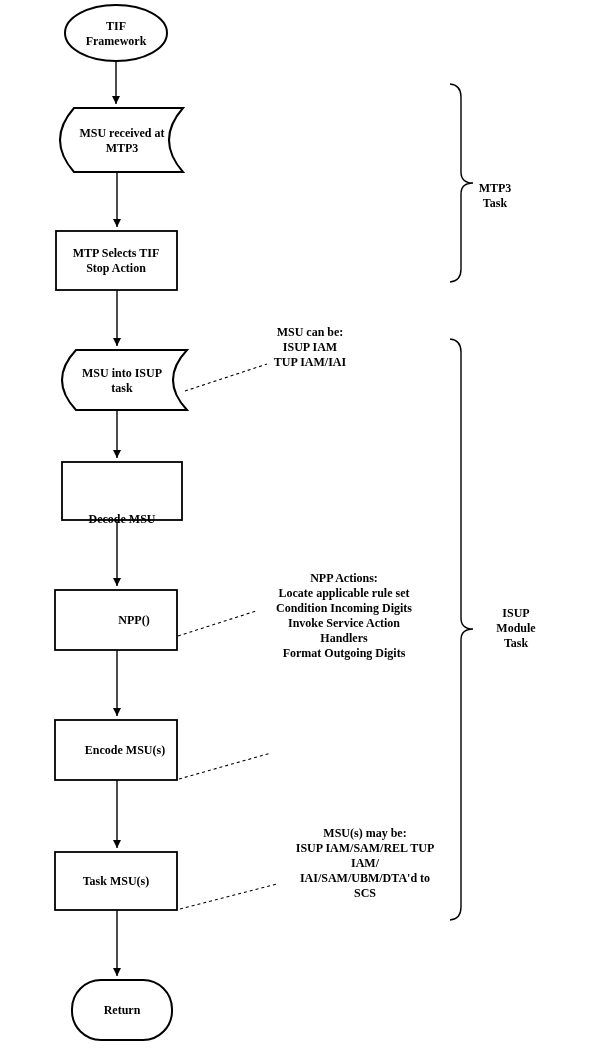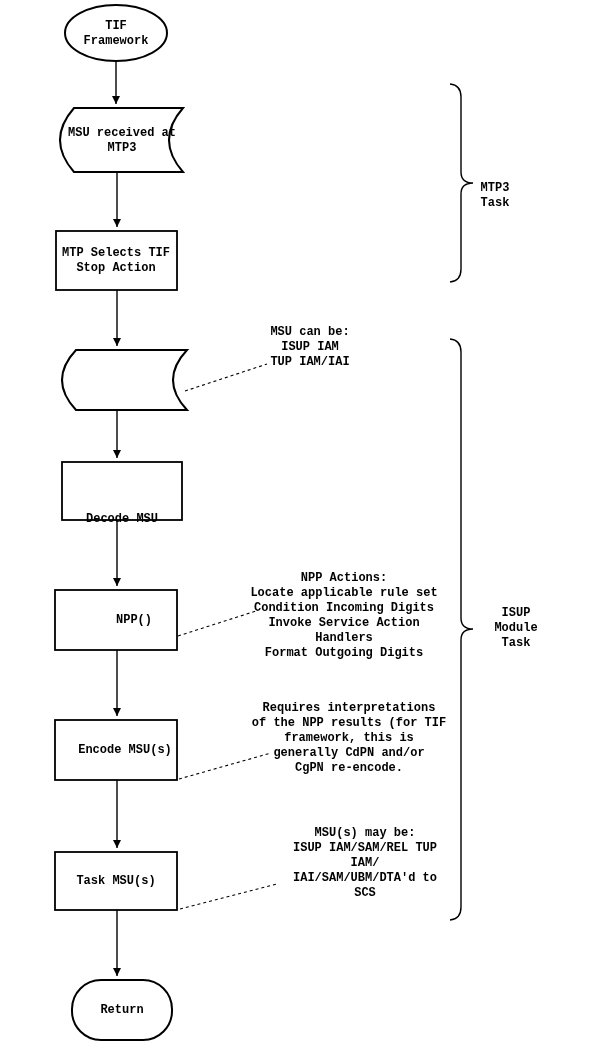--- a/index.html
+++ b/index.html
@@ -5,21 +5,21 @@
   html, body {
     margin: 0;
     padding: 0;
     background: #ffffff;
   }
   .canvas {
     position: relative;
     width: 610px;
     height: 1056px;
     background: #ffffff;
-    font-family: Liberation Mono, monospace;
+    font-family: Liberation Serif, serif;
     overflow: hidden;
   }
   .canvas svg {
     position: absolute;
     left: 0;
     top: 0;
   }
   .label {
     position: absolute;
     transform: translateX(-50%);
@@ -78,40 +78,37 @@
     <path d="M450,84 Q461,85 461,97 L461,172 Q461,183 473,183 Q461,183 461,194 L461,269 Q461,281 450,282" fill="none" stroke="#000000" stroke-width="1.4"></path>
     <path d="M450,339 Q461,340 461,352 L461,618 Q461,629 473,629 Q461,629 461,640 L461,907 Q461,919 450,920" fill="none" stroke="#000000" stroke-width="1.4"></path>
   </svg>
 
   <div class="label" style="left:116px; top:19px;">TIF
 Framework</div>
   <div class="label" style="left:122px; top:126px;">MSU received at
 MTP3</div>
   <div class="label" style="left:116px; top:246px;">MTP Selects TIF
 Stop Action</div>
+  <div class="label" style="left:122px; top:366px;">MSU into ISUP
+task</div>
   <div class="label" style="left:122px; top:484px;margin-top:28px;">Decode MSU</div>
   <div class="label" style="left:116px; top:613px;padding-left:36px;">NPP()</div>
   <div class="label" style="left:116px; top:743px;margin-left:9px;">Encode MSU(s)</div>
   <div class="label" style="left:116px; top:874px;">Task MSU(s)</div>
   <div class="label" style="left:122px; top:1003px;">Return</div>
 
   <div class="label" style="left:310px; top:325px;">MSU can be:
 ISUP IAM
 TUP IAM/IAI</div>
   <div class="label" style="left:344px; top:571px;">NPP Actions:
 Locate applicable rule set
 Condition Incoming Digits
 Invoke Service Action
 Handlers
 Format Outgoing Digits</div>
-  <div class="label" style="left:349px; top:701px;">Requires interpretations
-of the NPP results (for TIF
-framework, this is
-generally CdPN and/or
-CgPN re-encode.</div>
   <div class="label" style="left:365px; top:826px;">MSU(s) may be:
 ISUP IAM/SAM/REL TUP
 IAM/
 IAI/SAM/UBM/DTA'd to
 SCS</div>
 
   <div class="label" style="left:495px; top:181px;">MTP3
 Task</div>
   <div class="label" style="left:516px; top:606px;">ISUP
 Module

